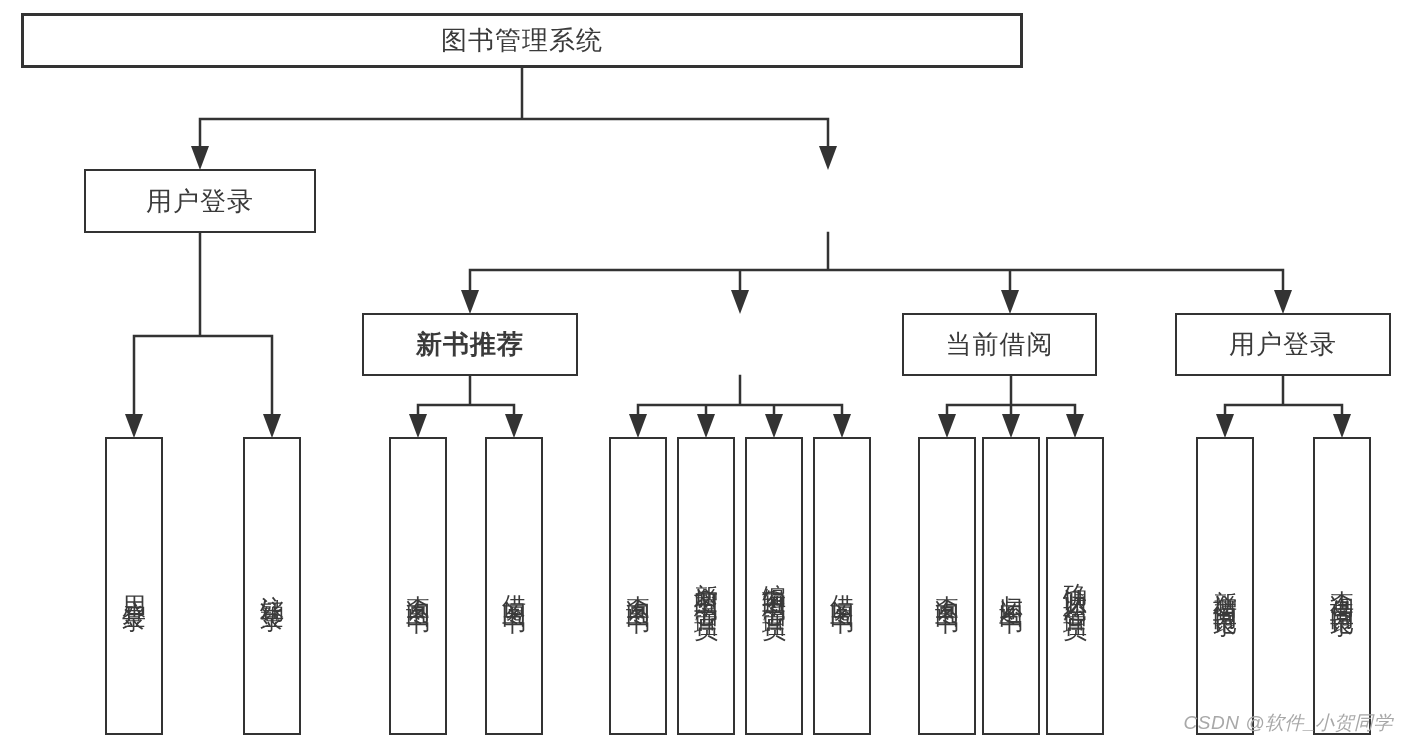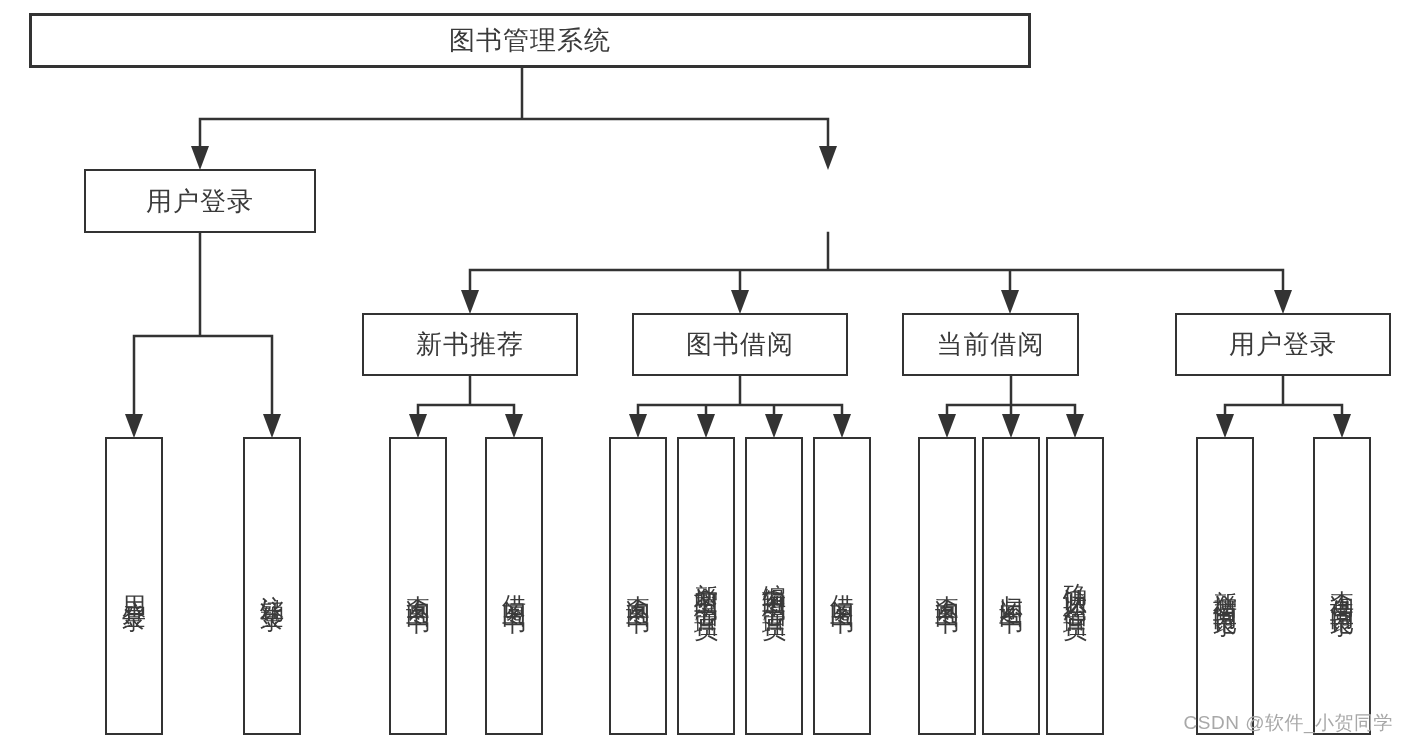--- a/index.html
+++ b/index.html
@@ -40,20 +40,21 @@
     line-height: 1;
   }
   .watermark {
     position: absolute;
     right: 12px;
     top: 710px;
     font-size: 19px;
     letter-spacing: 0.5px;
     color: #a8a8a8;
     z-index: 5;
+    font-style: italic;
   }
 </style>
 </head>
 <body>
 
 <div class="canvas">
 
   <svg class="connectors" viewBox="0 0 1405 747" xmlns="http://www.w3.org/2000/svg">
     <g stroke="#333333" stroke-width="2.5" fill="none" stroke-linecap="square">
       <path d="M522 68 V119 M200 119 H828 M200 119 V150 M828 119 V150"></path>
@@ -80,27 +81,26 @@
       <polygon points="765,414 783,414 774,438"></polygon>
       <polygon points="833,414 851,414 842,438"></polygon>
       <polygon points="938,414 956,414 947,438"></polygon>
       <polygon points="1002,414 1020,414 1011,438"></polygon>
       <polygon points="1066,414 1084,414 1075,438"></polygon>
       <polygon points="1216,414 1234,414 1225,438"></polygon>
       <polygon points="1333,414 1351,414 1342,438"></polygon>
     </g>
   </svg>
 
-  <div class="box root" style="left:21px; top:13px; width:1002px; height:55px;margin-left:8px;">图书管理系统</div>
+  <div class="box root" style="left:21px; top:13px; width:1002px; height:55px;">图书管理系统</div>
 
   <div class="box" style="left:84px; top:169px; width:232px; height:64px;">用户登录</div>
 
-  <div class="box" style="left:362px; top:313px; width:216px; height:63px;">新书推荐</div>
-  <div class="box" style="left:632px; top:313px; width:216px; height:63px;">图书借阅</div>
-  <div class="box" style="left:902px; top:313px; width:177px; height:63px;">当前借阅</div>
+  <div class="box" style="left:362px; top:313px; width:216px; height:63px;font-weight:bold;">新书推荐</div>
+  <div class="box" style="left:902px; top:313px; width:195px; height:63px;">当前借阅</div>
   <div class="box" style="left:1175px; top:313px; width:216px; height:63px;">用户登录</div>
 
   <div class="box v" style="left:105px; top:437px; width:58px; height:298px;">用户登录</div>
   <div class="box v" style="left:243px; top:437px; width:58px; height:298px;">注销登录</div>
 
   <div class="box v" style="left:389px; top:437px; width:58px; height:298px;">查询图书</div>
   <div class="box v" style="left:485px; top:437px; width:58px; height:298px;">借阅图书</div>
 
   <div class="box v" style="left:609px; top:437px; width:58px; height:298px;">查询图书</div>
   <div class="box v" style="left:677px; top:437px; width:58px; height:298px;">新增图书（管理员）</div>

